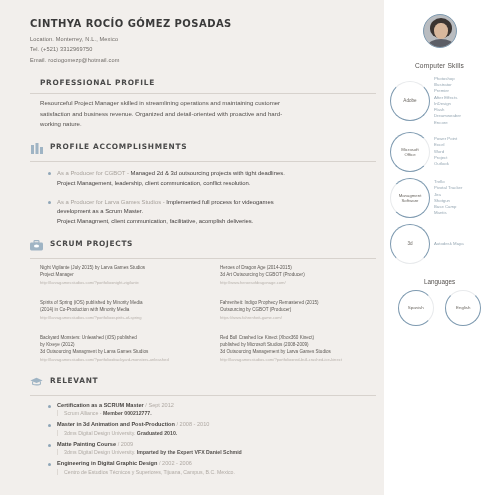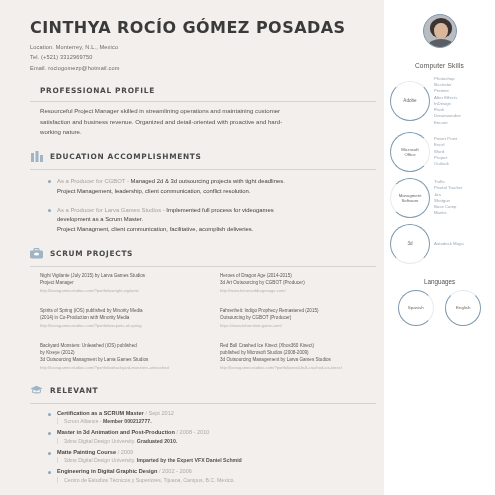--- a/index.html
+++ b/index.html
@@ -17,42 +17,42 @@
   }
   
   .left-col {
     width: 384px;
     height: 495px;
     padding: 18px 8px 6px 30px;
     position: relative;
     background: #f2efec;
   }
   .name {
-    font-size: 16px;
+    font-size: 10px;
     font-weight: bold;
     letter-spacing: 0.45px;
     color: #3a3a3a;
     font-family: "DejaVu Sans", sans-serif;
     margin-bottom: 5px;
   }
   .contact-line {
     font-size: 5.6px;
     color: #6e6a66;
     line-height: 1.85;
     letter-spacing: 0.15px;
   }
 
   
   .section {
     margin-top: 13px;
     position: relative;
   }
   .sec-head {
     display: flex;
-    align-items: center;
+    align-items: flex-start;
     gap: 7px;
     margin-bottom: 6px;
   }
   .sec-icon {
     width: 13px; height: 13px;
     display: flex; align-items: center; justify-content: center;
     color: #9fb4c4;
     flex: 0 0 auto;
   }
   .sec-title {
@@ -202,21 +202,21 @@
 
     <div class="section">
       <div class="sec-head">
         <div class="sec-icon">
           <svg width="12" height="11" viewBox="0 0 12 11">
               <rect x="0" y="2" width="3" height="9" fill="#9fb4c4"></rect>
               <rect x="4.5" y="0" width="3" height="11" fill="#9fb4c4"></rect>
               <rect x="9" y="4" width="3" height="7" fill="#9fb4c4"></rect>
             </svg>
         </div>
-        <div class="sec-title">EDUCATION ACCOMPLISHMENTS</div>
+        <div class="sec-title">PROFILE ACCOMPLISHMENTS</div>
       </div>
       <div class="sec-rule"></div>
       <div class="acc-list">
         <div class="acc-item">
           <div class="bullet"></div>
           <div class="acc-body">
             <span class="light">As a Producer for CGBOT -</span>
             <span class="strong">Managed 2d &amp; 3d outsourcing projects with tight deadlines.</span><br>
             <span class="strong">Project Management, leadership, client communication, conflict resolution.</span>
           </div>

